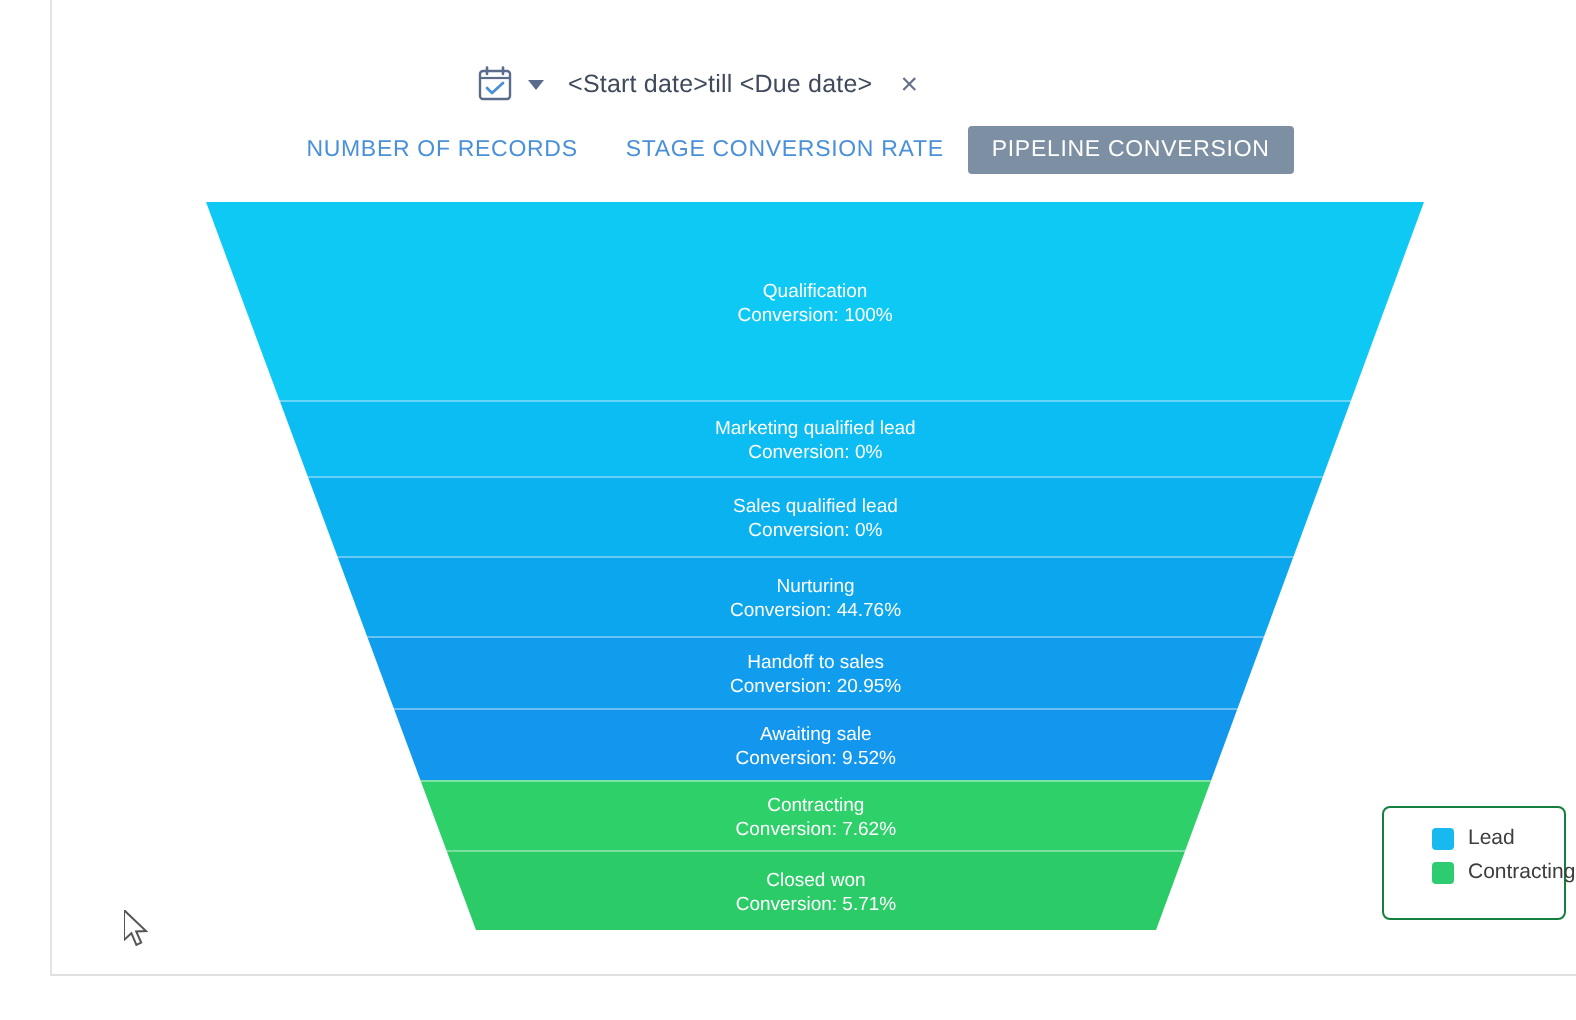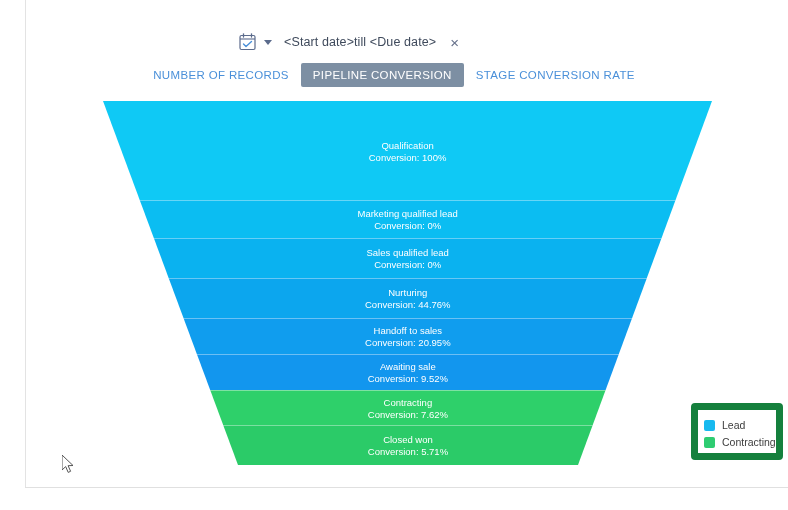--- a/index.html
+++ b/index.html
@@ -119,24 +119,24 @@
   }
 
   
   .legend {
     position: absolute;
     left: 691px;
     top: 403px;
     width: 92px;
     height: 57px;
     background: #ffffff;
-    border: 7px solid #15803d;
+    border: 1px solid #15803d;
     border-radius: 4px;
     box-sizing: border-box;
-    padding: 9px 0 0 6px;
+    padding: 9px 0 0 24px;
   }
   .legend-row {
     display: flex;
     align-items: center;
     gap: 7px;
     margin-bottom: 5px;
     font-size: 10.5px;
     color: #3d3d3d;
   }
   .legend-swatch {
@@ -171,22 +171,22 @@
         <polyline points="4.5,11 7,13.5 12.5,8.5" fill="none" stroke="#4a90d9" stroke-width="1.4" stroke-linecap="round" stroke-linejoin="round"></polyline>
       </svg>
     </span>
     <span class="caret-down"></span>
     <span class="date-text"><span class="ph">&lt;Start date&gt;</span><span class="till">till</span> <span class="ph">&lt;Due date&gt;</span></span>
     <span class="clear-x">×</span>
   </div>
 
   <div class="tabs">
     <button class="tab">NUMBER OF RECORDS</button>
+    <button class="tab">STAGE CONVERSION RATE</button>
     <button class="tab active">PIPELINE CONVERSION</button>
-    <button class="tab">STAGE CONVERSION RATE</button>
   </div>
 
   <div class="funnel-wrap">
     <svg class="funnel-svg" width="788" height="510" id="funnel-svg">
         <polygon points="103,101 712,101 675.554945054945,200 139.71703296703296,200" fill="#0FC9F5" style="pointer-events: auto;"></polygon>
         <text class="seg-label" x="407.56799450549454" y="148.5">Qualification</text>
         <text class="seg-label" x="407.56799450549454" y="160.5">Conversion: 100%</text>
         <polygon points="139.71703296703296,200 675.554945054945,200 661.565934065934,238 153.81043956043956,238" fill="#0BBDF2" style="pointer-events: auto;"></polygon>
         <line x1="139.71703296703296" y1="200.5" x2="675.554945054945" y2="200.5" stroke="rgba(255,255,255,0.38)" stroke-width="1"></line>
         <text class="seg-label" x="407.66208791208794" y="217">Marketing qualified lead</text>

